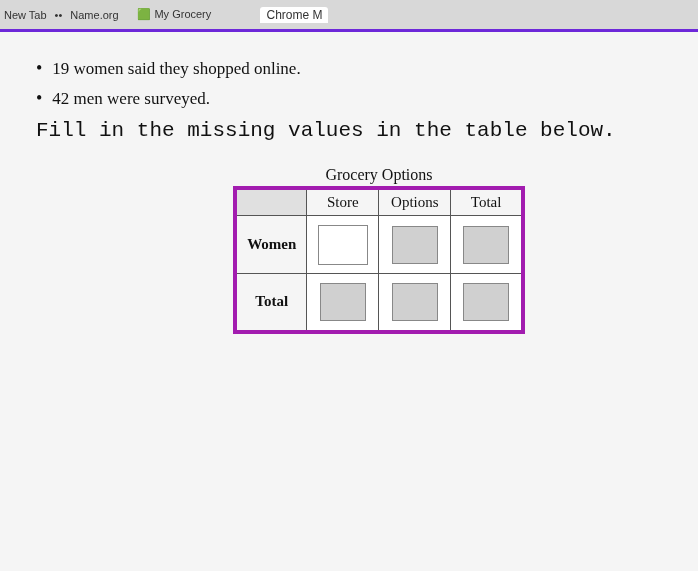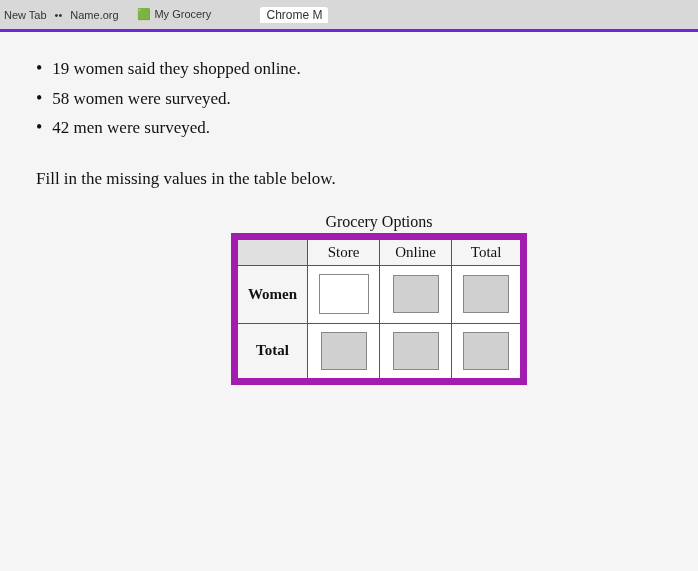--- a/index.html
+++ b/index.html
@@ -46,60 +46,61 @@
 
     
     .content-area {
       background: #f5f5f5;
       padding: 24px 36px 24px 36px;
       min-height: 553px;
     }
 
     .bullet-list {
       list-style: none;
-      margin-bottom: 28px;
+      margin-bottom: 8px;
     }
 
     .bullet-list li {
       display: flex;
       align-items: flex-start;
       margin-bottom: 4px;
       font-size: 17px;
       line-height: 1.5;
     }
 
     .bullet-list li::before {
       content: '•';
       margin-right: 10px;
       font-size: 18px;
       line-height: 1.4;
     }
 
     .fill-instruction {
-      font-size: 17px;
+      font-size: 21px;
       margin-bottom: 24px;
+      font-family: Liberation Mono, monospace;
     }
 
     
     .table-wrapper {
       display: flex;
       flex-direction: column;
       align-items: center;
       margin-left: 60px;
     }
 
     .grocery-label {
       font-size: 16px;
       font-family: Georgia, serif;
       margin-bottom: 2px;
     }
 
     .data-table {
       border-collapse: collapse;
-      border: 7px solid #a21caf;
+      border: 4px solid #a21caf;
     }
 
     .data-table th,
     .data-table td {
       border: 1.5px solid #555;
       padding: 0;
       text-align: center;
       vertical-align: middle;
     }
 
@@ -185,38 +186,35 @@
   <span class="browser-tab-active">Chrome M</span>
 </div>
 
 <div class="content-area">
 
   <ul class="bullet-list">
     <li>
         <span>19 women said they shopped online.</span>
       </li>
     <li>
-        <span>58 women were surveyed.</span>
-      </li>
-    <li>
         <span>42 men were surveyed.</span>
       </li>
   </ul>
 
   <p class="fill-instruction">Fill in the missing values in the table below.</p>
 
   <div class="table-wrapper">
     <div class="grocery-label">Grocery Options</div>
 
     <table class="data-table">
       <thead>
         <tr>
           <th></th>
           <th>Store</th>
-          <th>Online</th>
+          <th>Options</th>
           <th>Total</th>
         </tr>
       </thead>
       <tbody>
 
         <tr>
           <td class="row-label">Women</td>
           <td class="input-cell">
             <span class="cell-box-lg"></span>
           </td>

